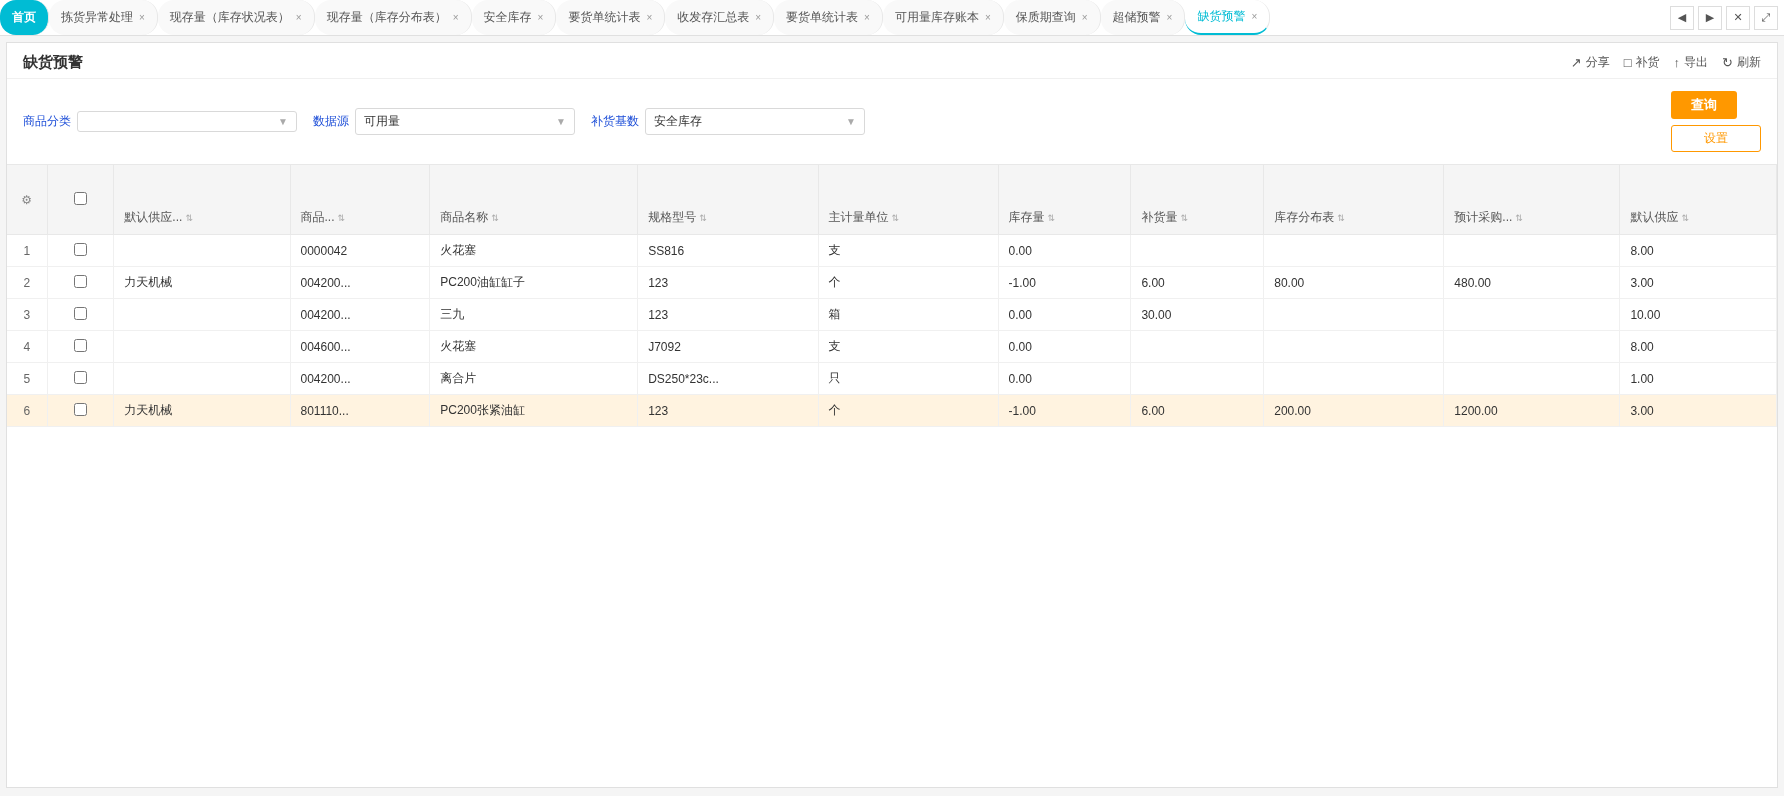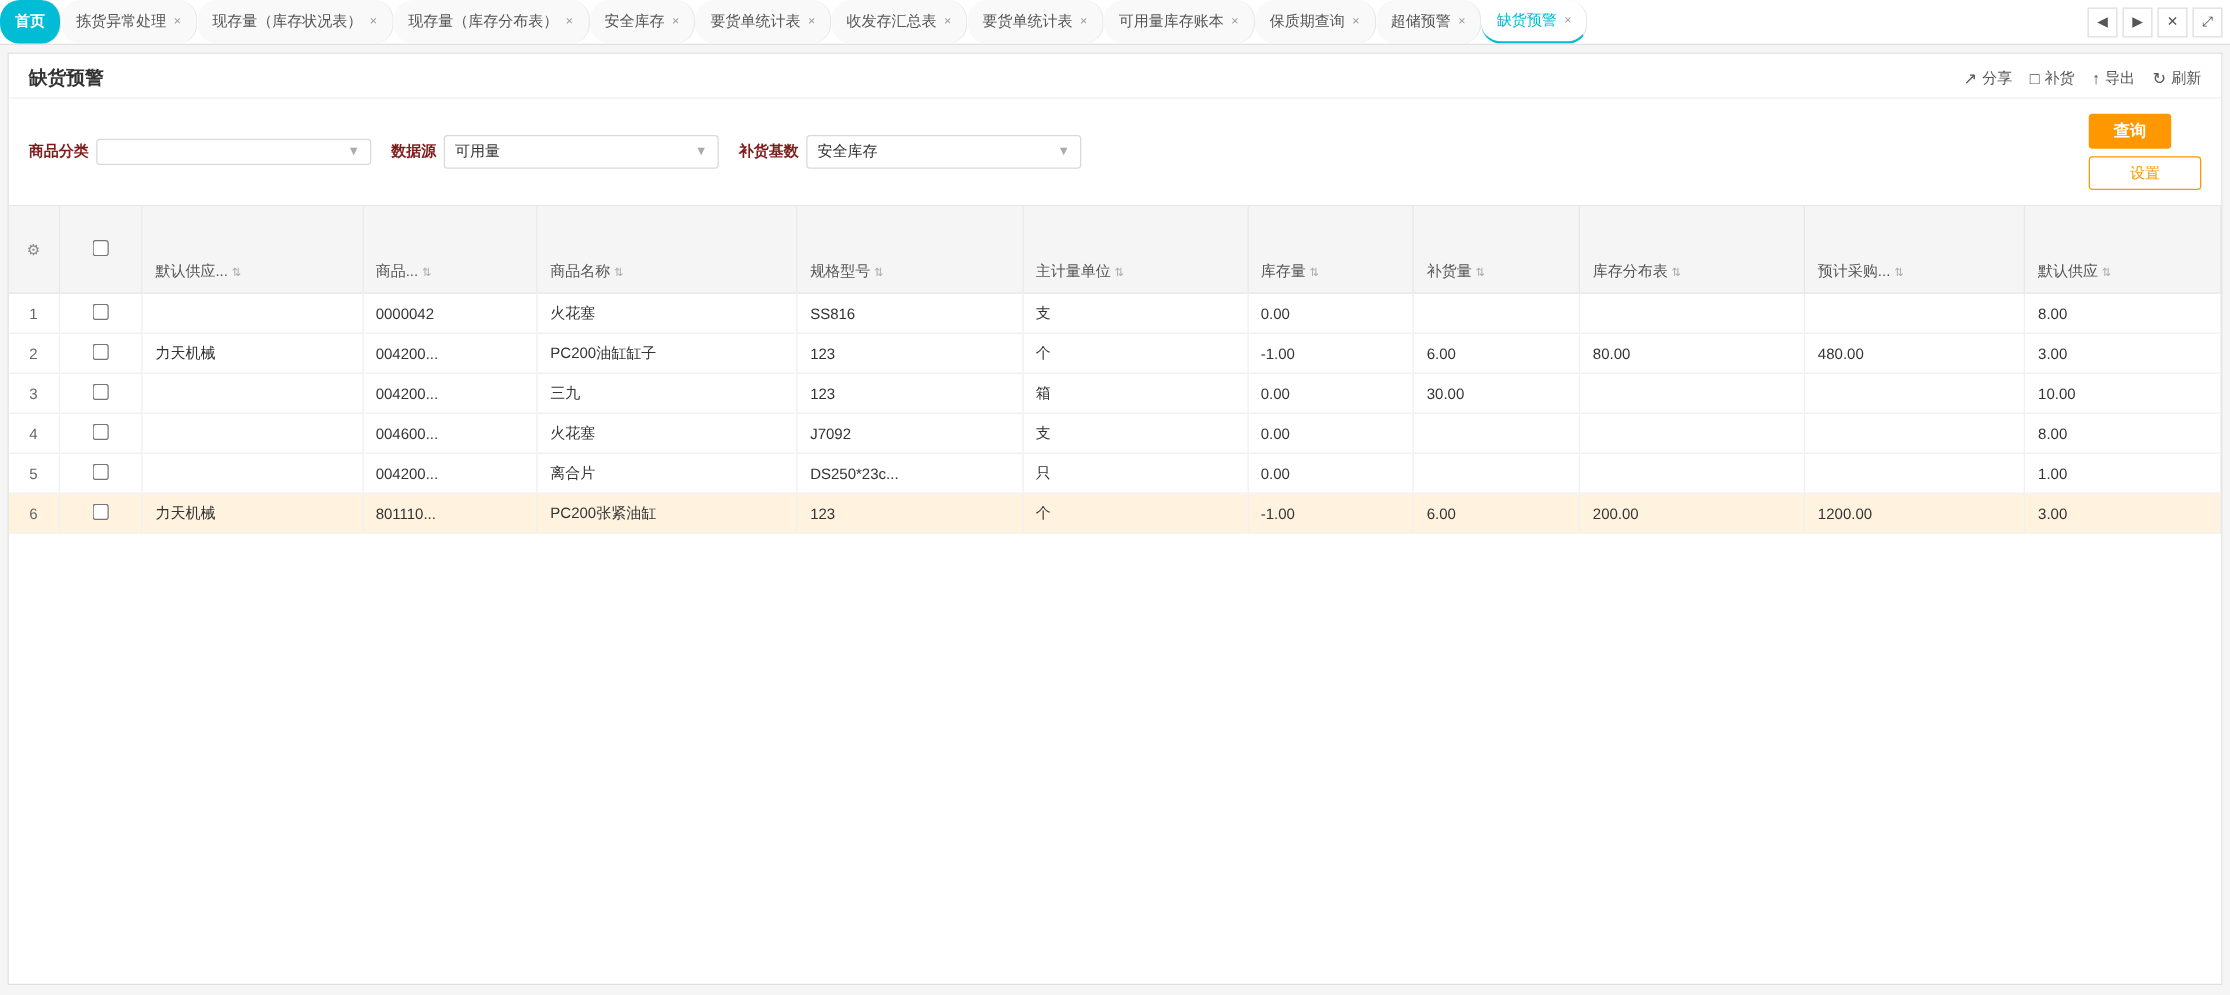--- a/index.html
+++ b/index.html
@@ -106,24 +106,23 @@
       padding: 12px 16px;
       gap: 16px;
       flex-wrap: wrap;
     }
     .filter-group {
       display: flex;
       align-items: center;
       gap: 6px;
     }
     .filter-label {
-      color: #7f1d1d;
+      color: #1d4ed8;
       font-size: 12px;
       white-space: nowrap;
-      font-weight: bold;
     }
     .filter-select {
       display: flex;
       align-items: center;
       border: 1px solid #d9d9d9;
       border-radius: 3px;
       padding: 4px 8px;
       background: #fff;
       cursor: pointer;
       font-size: 12px;

